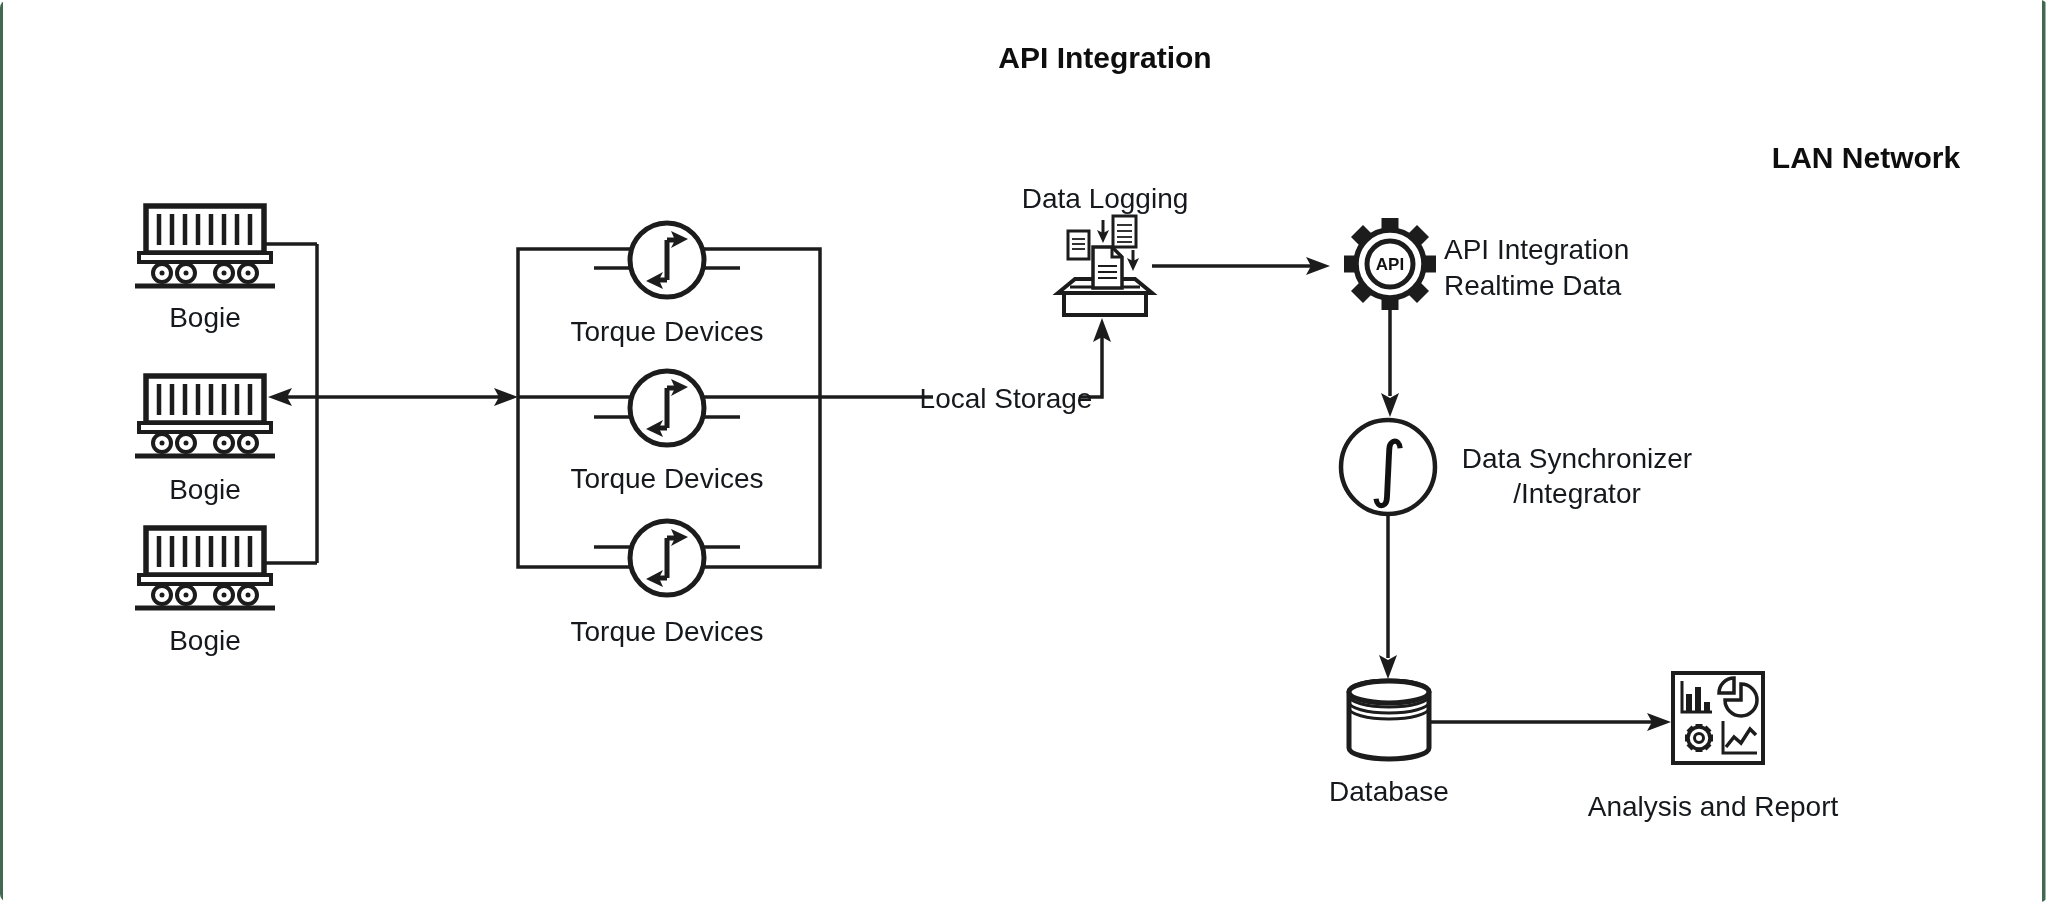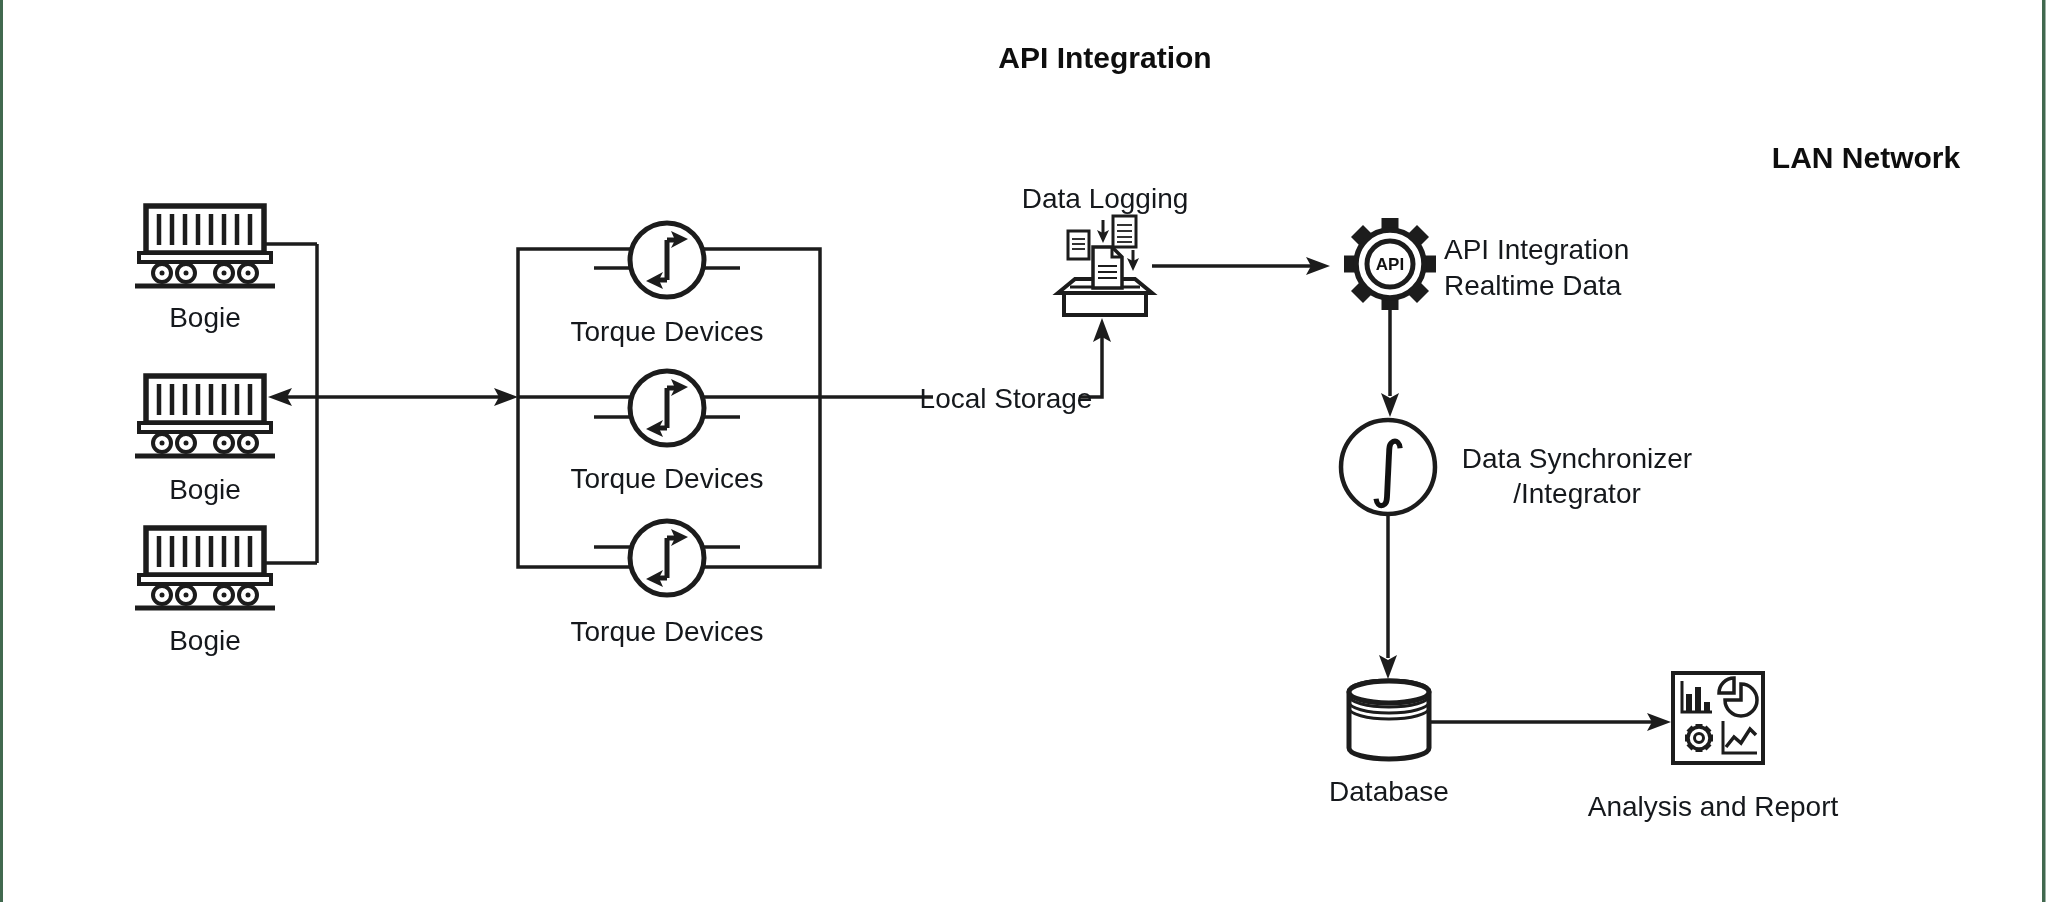--- a/index.html
+++ b/index.html
@@ -1,17 +1,17 @@
 <!DOCTYPE html>
 <html><head>
 <meta charset="utf-8">
 <style>
   html,body{margin:0;padding:0;background:#ffffff;}
   .stage{position:relative;width:2048px;height:902px;background:#ffffff;overflow:hidden;
-         font-family:"Liberation Sans",sans-serif;}
+         font-family:"Liberation Sans",sans-serif;border-radius:8px;}
   svg{display:block;}
   .ln{stroke:#1c1c1c;stroke-width:3.5;fill:none;}
   .fw{fill:#ffffff;}
   .ah{fill:#1c1c1c;stroke:none;}
   .lbl{font-family:"Liberation Sans",sans-serif;font-size:28px;fill:#15181c;}
   .ttl{font-family:"Liberation Sans",sans-serif;font-size:30px;font-weight:bold;fill:#0e0e0e;}
   .badge{font-family:"Liberation Sans",sans-serif;font-size:17px;font-weight:bold;fill:#111;}
   .integral{font-family:"DejaVu Sans",sans-serif;font-size:72px;fill:#111;}
 </style>
 </head>

